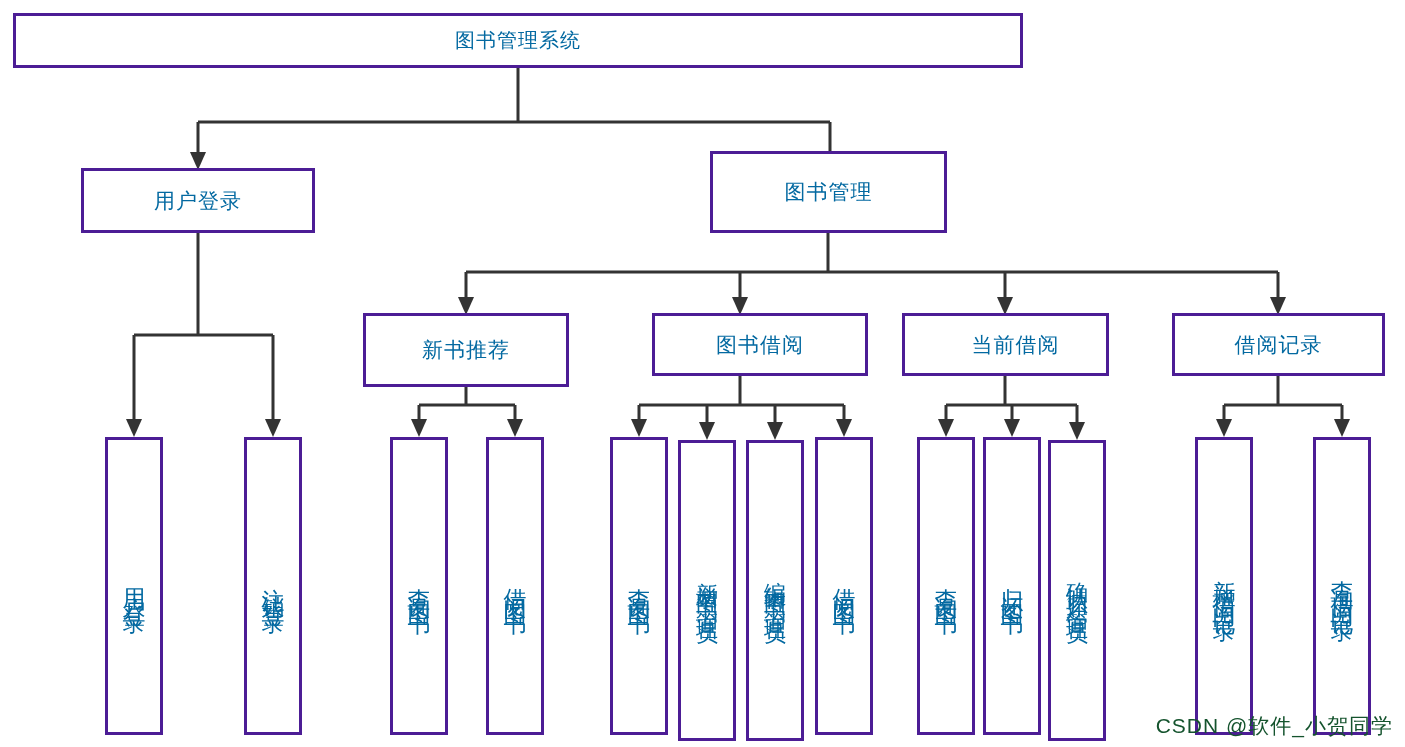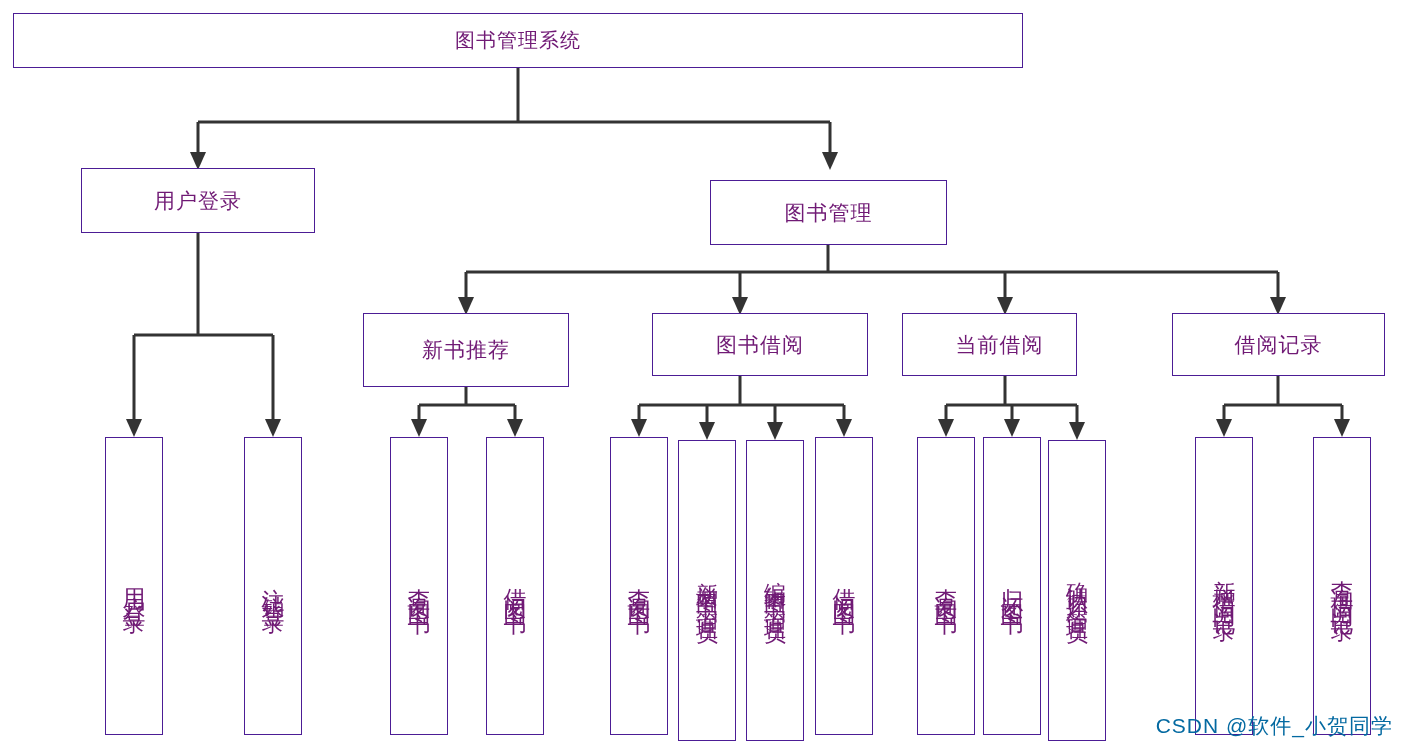--- a/index.html
+++ b/index.html
@@ -13,47 +13,47 @@
   }
   .connectors {
     position: absolute;
     left: 0; top: 0;
     width: 1405px; height: 747px;
     z-index: 1;
   }
   .node {
     position: absolute;
     box-sizing: border-box;
-    border: 1px solid #4c1d95;
+    border: 3px solid #4c1d95;
     background: #ffffff;
     display: flex;
     align-items: center;
     justify-content: center;
-    color: #701a75;
+    color: #0369a1;
     z-index: 2;
   }
   .node.h-label { font-size: 21px; letter-spacing: 1px; }
   .node.root-label { font-size: 20px; }
   .node.v-label {
     writing-mode: vertical-rl;
     text-orientation: mixed;
     font-size: 23px;
     letter-spacing: 8px;
     line-height: 1;
   }
   .node.v-label.tight {
     letter-spacing: 6px;
     font-size: 22px;
   }
   .watermark {
     position: absolute;
     right: 12px;
     top: 712px;
     font-size: 21px;
-    color: #0369a1;
+    color: #14532d;
     letter-spacing: 1px;
     z-index: 3;
     white-space: nowrap;
   }
 </style>
 </head>
 <body>
 
 <div class="canvas">
 
@@ -97,31 +97,31 @@
     </g>
   </svg>
 
   <div class="node h-label root-label" style="left:13px; top:13px; width:1010px; height:55px;">
     <span>图书管理系统</span>
   </div>
 
   <div class="node h-label" style="left:81px; top:168px; width:234px; height:65px;">
     <span>用户登录</span>
   </div>
-  <div class="node h-label" style="left:710px; top:180px; width:237px; height:65px;">
+  <div class="node h-label" style="left:710px; top:151px; width:237px; height:82px;">
     <span>图书管理</span>
   </div>
 
   <div class="node h-label" style="left:363px; top:313px; width:206px; height:74px;">
     <span>新书推荐</span>
   </div>
   <div class="node h-label" style="left:652px; top:313px; width:216px; height:63px;">
     <span>图书借阅</span>
   </div>
-  <div class="node h-label" style="left:902px; top:313px; width:175px; height:63px;padding-left:20px;">
+  <div class="node h-label" style="left:902px; top:313px; width:207px; height:63px;padding-left:20px;">
     <span>当前借阅</span>
   </div>
   <div class="node h-label" style="left:1172px; top:313px; width:213px; height:63px;">
     <span>借阅记录</span>
   </div>
 
   <div class="node v-label" style="left:105px; top:437px; width:58px; height:298px;">
     <span>用户登录</span>
   </div>
   <div class="node v-label" style="left:244px; top:437px; width:58px; height:298px;">

